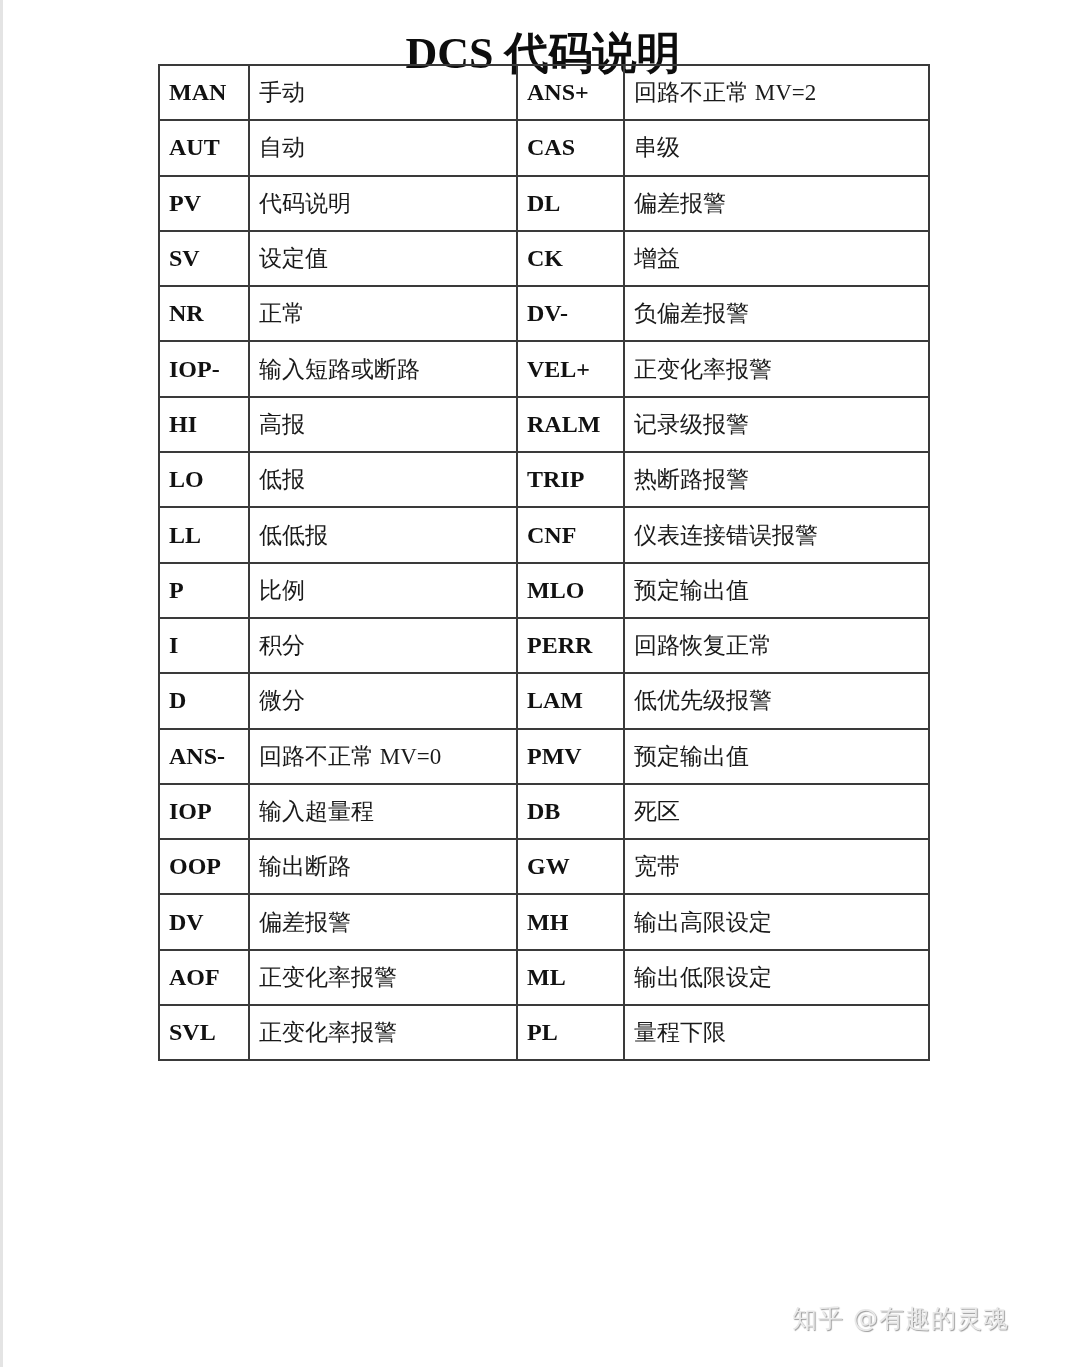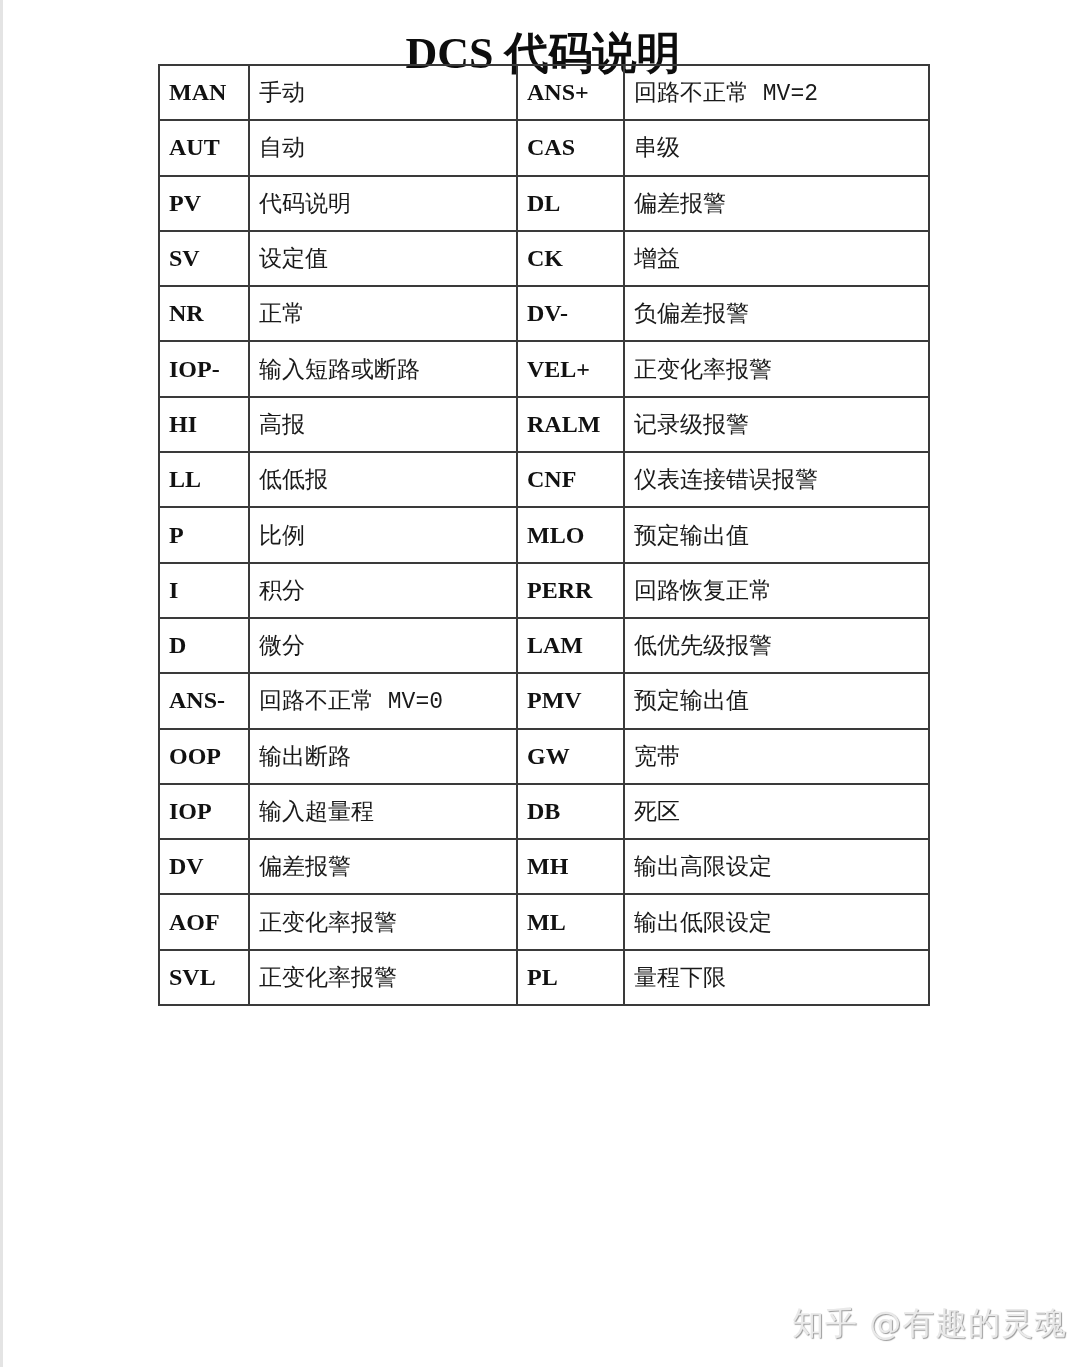--- a/index.html
+++ b/index.html
@@ -52,35 +52,35 @@
       white-space: nowrap;
       overflow: hidden;
     }
     td.code {
       font-family: "Liberation Serif", "DejaVu Serif", serif;
       font-weight: bold;
       font-size: 24px;
       color: #111111;
     }
     td.desc {
-      font-family: Liberation Mono, monospace;
+      font-family: Liberation Serif, serif;
       font-size: 23px;
       color: #1a1a1a;
       padding-left: 11px;
     }
     col.c1 { width: 90px; }
     col.c2 { width: 268px; }
     col.c3 { width: 107px; }
     col.c4 { width: 305px; }
     .watermark {
       position: absolute;
       left: 792px;
       top: 1302px;
       font-family: "DejaVu Sans", "Liberation Sans", sans-serif;
-      font-size: 32px;
+      font-size: 25px;
       color: #e9e9e9;
       text-shadow: 1px 1px 1px #9a9a9a;
       letter-spacing: 1px;
       white-space: nowrap;
     }
   </style>
 </head>
 <body>
 
 <div class="left-edge"></div>
@@ -131,20 +131,26 @@
         <td class="code">VEL+</td>
         <td class="desc">正变化率报警</td>
       </tr>
       <tr>
         <td class="code">HI</td>
         <td class="desc">高报</td>
         <td class="code">RALM</td>
         <td class="desc">记录级报警</td>
       </tr>
       <tr>
+        <td class="code">LO</td>
+        <td class="desc">低报</td>
+        <td class="code">TRIP</td>
+        <td class="desc">热断路报警</td>
+      </tr>
+      <tr>
         <td class="code">LL</td>
         <td class="desc">低低报</td>
         <td class="code">CNF</td>
         <td class="desc">仪表连接错误报警</td>
       </tr>
       <tr>
         <td class="code">P</td>
         <td class="desc">比例</td>
         <td class="code">MLO</td>
         <td class="desc">预定输出值</td>
@@ -161,32 +167,32 @@
         <td class="code">LAM</td>
         <td class="desc">低优先级报警</td>
       </tr>
       <tr>
         <td class="code">ANS-</td>
         <td class="desc">回路不正常 MV=0</td>
         <td class="code">PMV</td>
         <td class="desc">预定输出值</td>
       </tr>
       <tr>
+        <td class="code">IOP</td>
+        <td class="desc">输入超量程</td>
+        <td class="code">DB</td>
+        <td class="desc">死区</td>
+      </tr>
+      <tr>
         <td class="code">OOP</td>
         <td class="desc">输出断路</td>
         <td class="code">GW</td>
         <td class="desc">宽带</td>
       </tr>
       <tr>
-        <td class="code">IOP</td>
-        <td class="desc">输入超量程</td>
-        <td class="code">DB</td>
-        <td class="desc">死区</td>
-      </tr>
-      <tr>
         <td class="code">DV</td>
         <td class="desc">偏差报警</td>
         <td class="code">MH</td>
         <td class="desc">输出高限设定</td>
       </tr>
       <tr>
         <td class="code">AOF</td>
         <td class="desc">正变化率报警</td>
         <td class="code">ML</td>
         <td class="desc">输出低限设定</td>

